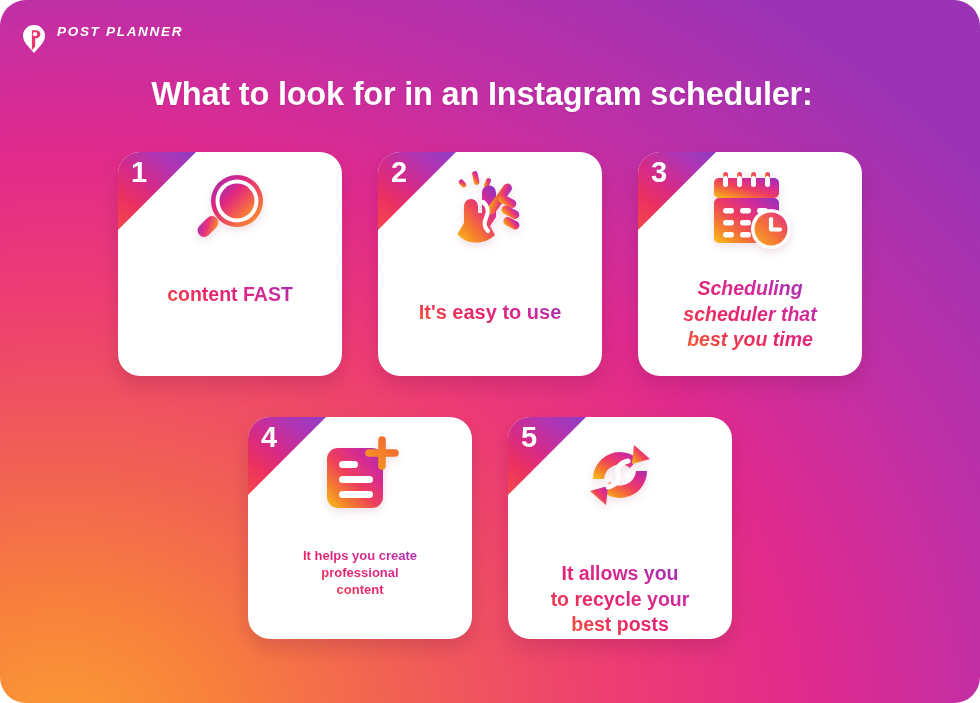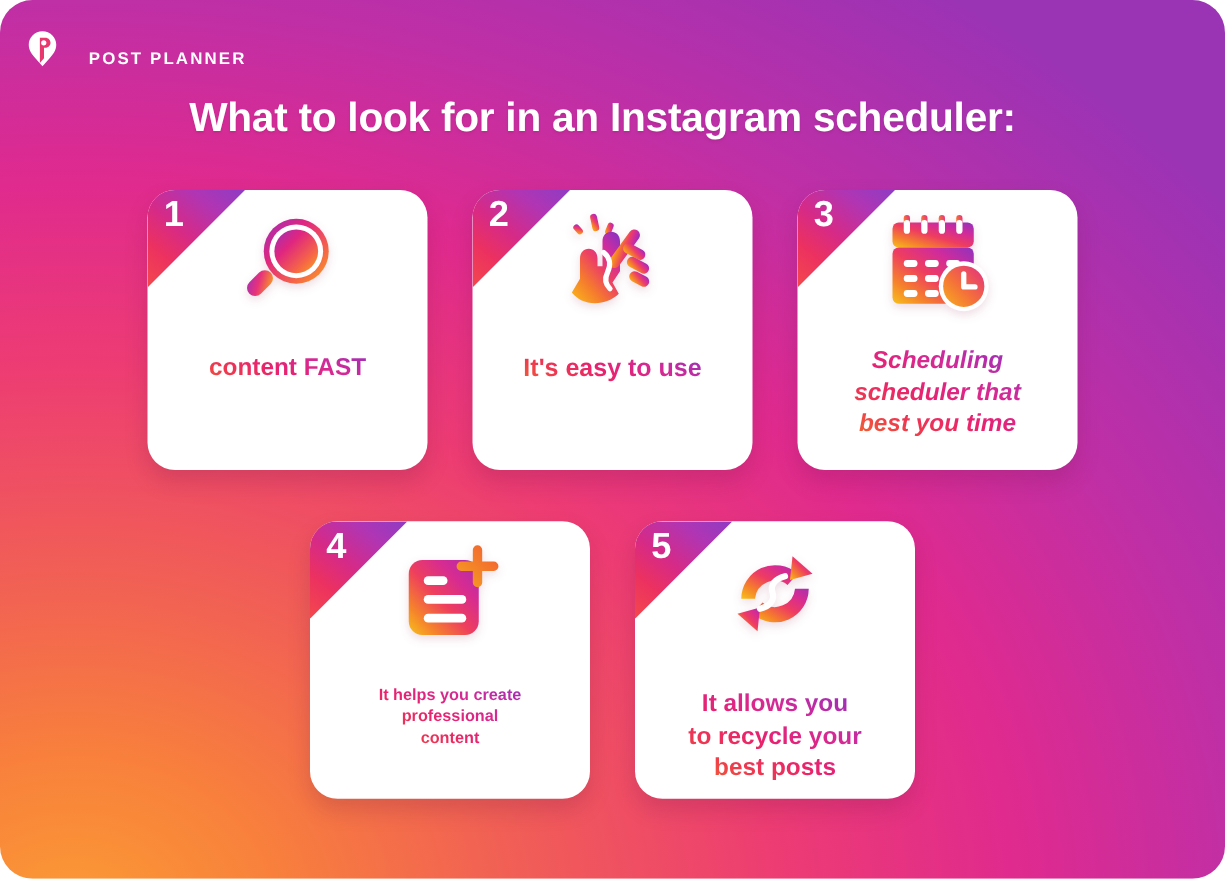--- a/index.html
+++ b/index.html
@@ -11,21 +11,21 @@
   #poster{
     position:relative;width:980px;height:703px;
     border-radius:26px;overflow:hidden;
     background:
       radial-gradient(120% 130% at 6% 104%, #fb9b34 0%, #f8803c 14%, #f15f55 30%, #ed3c73 48%, #e02a8e 64%, #bf2fa6 80%, #9b33b5 100%);
   }
 
   
   #logo{
     position:absolute;left:20px;top:24px;
-    display:flex;align-items:flex-end;gap:23px;
+    display:flex;align-items:flex-start;gap:9px;font-style:italic;
   }
   #logo .pin{width:28px;height:30px;display:block;}
   #logo .brand{
     color:#ffffff;font-size:13.5px;font-weight:bold;
     letter-spacing:1.7px;white-space:nowrap;
   }
 
   
   #title{
     position:absolute;top:76px;left:0;width:964px;
@@ -70,24 +70,24 @@
 
   
   .caption{
     width:100%;padding:0 8px;box-sizing:border-box;
     text-align:center;font-weight:bold;font-size:19.5px;line-height:1.32;
     background-image:linear-gradient(28deg,#f7931e 0%,#f26b2e 13%,#ee3a4d 30%,#e8226f 46%,#d32a97 64%,#9b2fb8 82%,#8a32c0 100%);
     -webkit-background-clip:text;background-clip:text;
     -webkit-text-fill-color:transparent;color:transparent;
   }
   .c1 .caption{margin-top:16px;}
-  .c2 .caption{margin-top:16px;font-size:20px;}
+  .c2 .caption{margin-top:33px;font-size:20px;}
   .c3 .caption{margin-top:10px;font-style:italic;}
   .c4 .caption{margin-top:16px;font-size:13px;}
-  .c5 .caption{margin-top:20px;font-size:19.5px;}
+  .c5 .caption{margin-top:30px;font-size:19.5px;}
 </style>
 </head>
 <body>
 
 <div id="poster">
 
   <div id="logo">
     <span class="pin">
       <svg width="28" height="30" viewBox="0 0 28 30">
         <path d="M14 1C7.9 1 3 5.8 3 11.8c0 4.3 2.6 8 5.3 10.7L14 29l5.7-6.5c2.7-2.7 5.3-6.4 5.3-10.7C25 5.8 20.1 1 14 1z" fill="#ffffff"></path>

